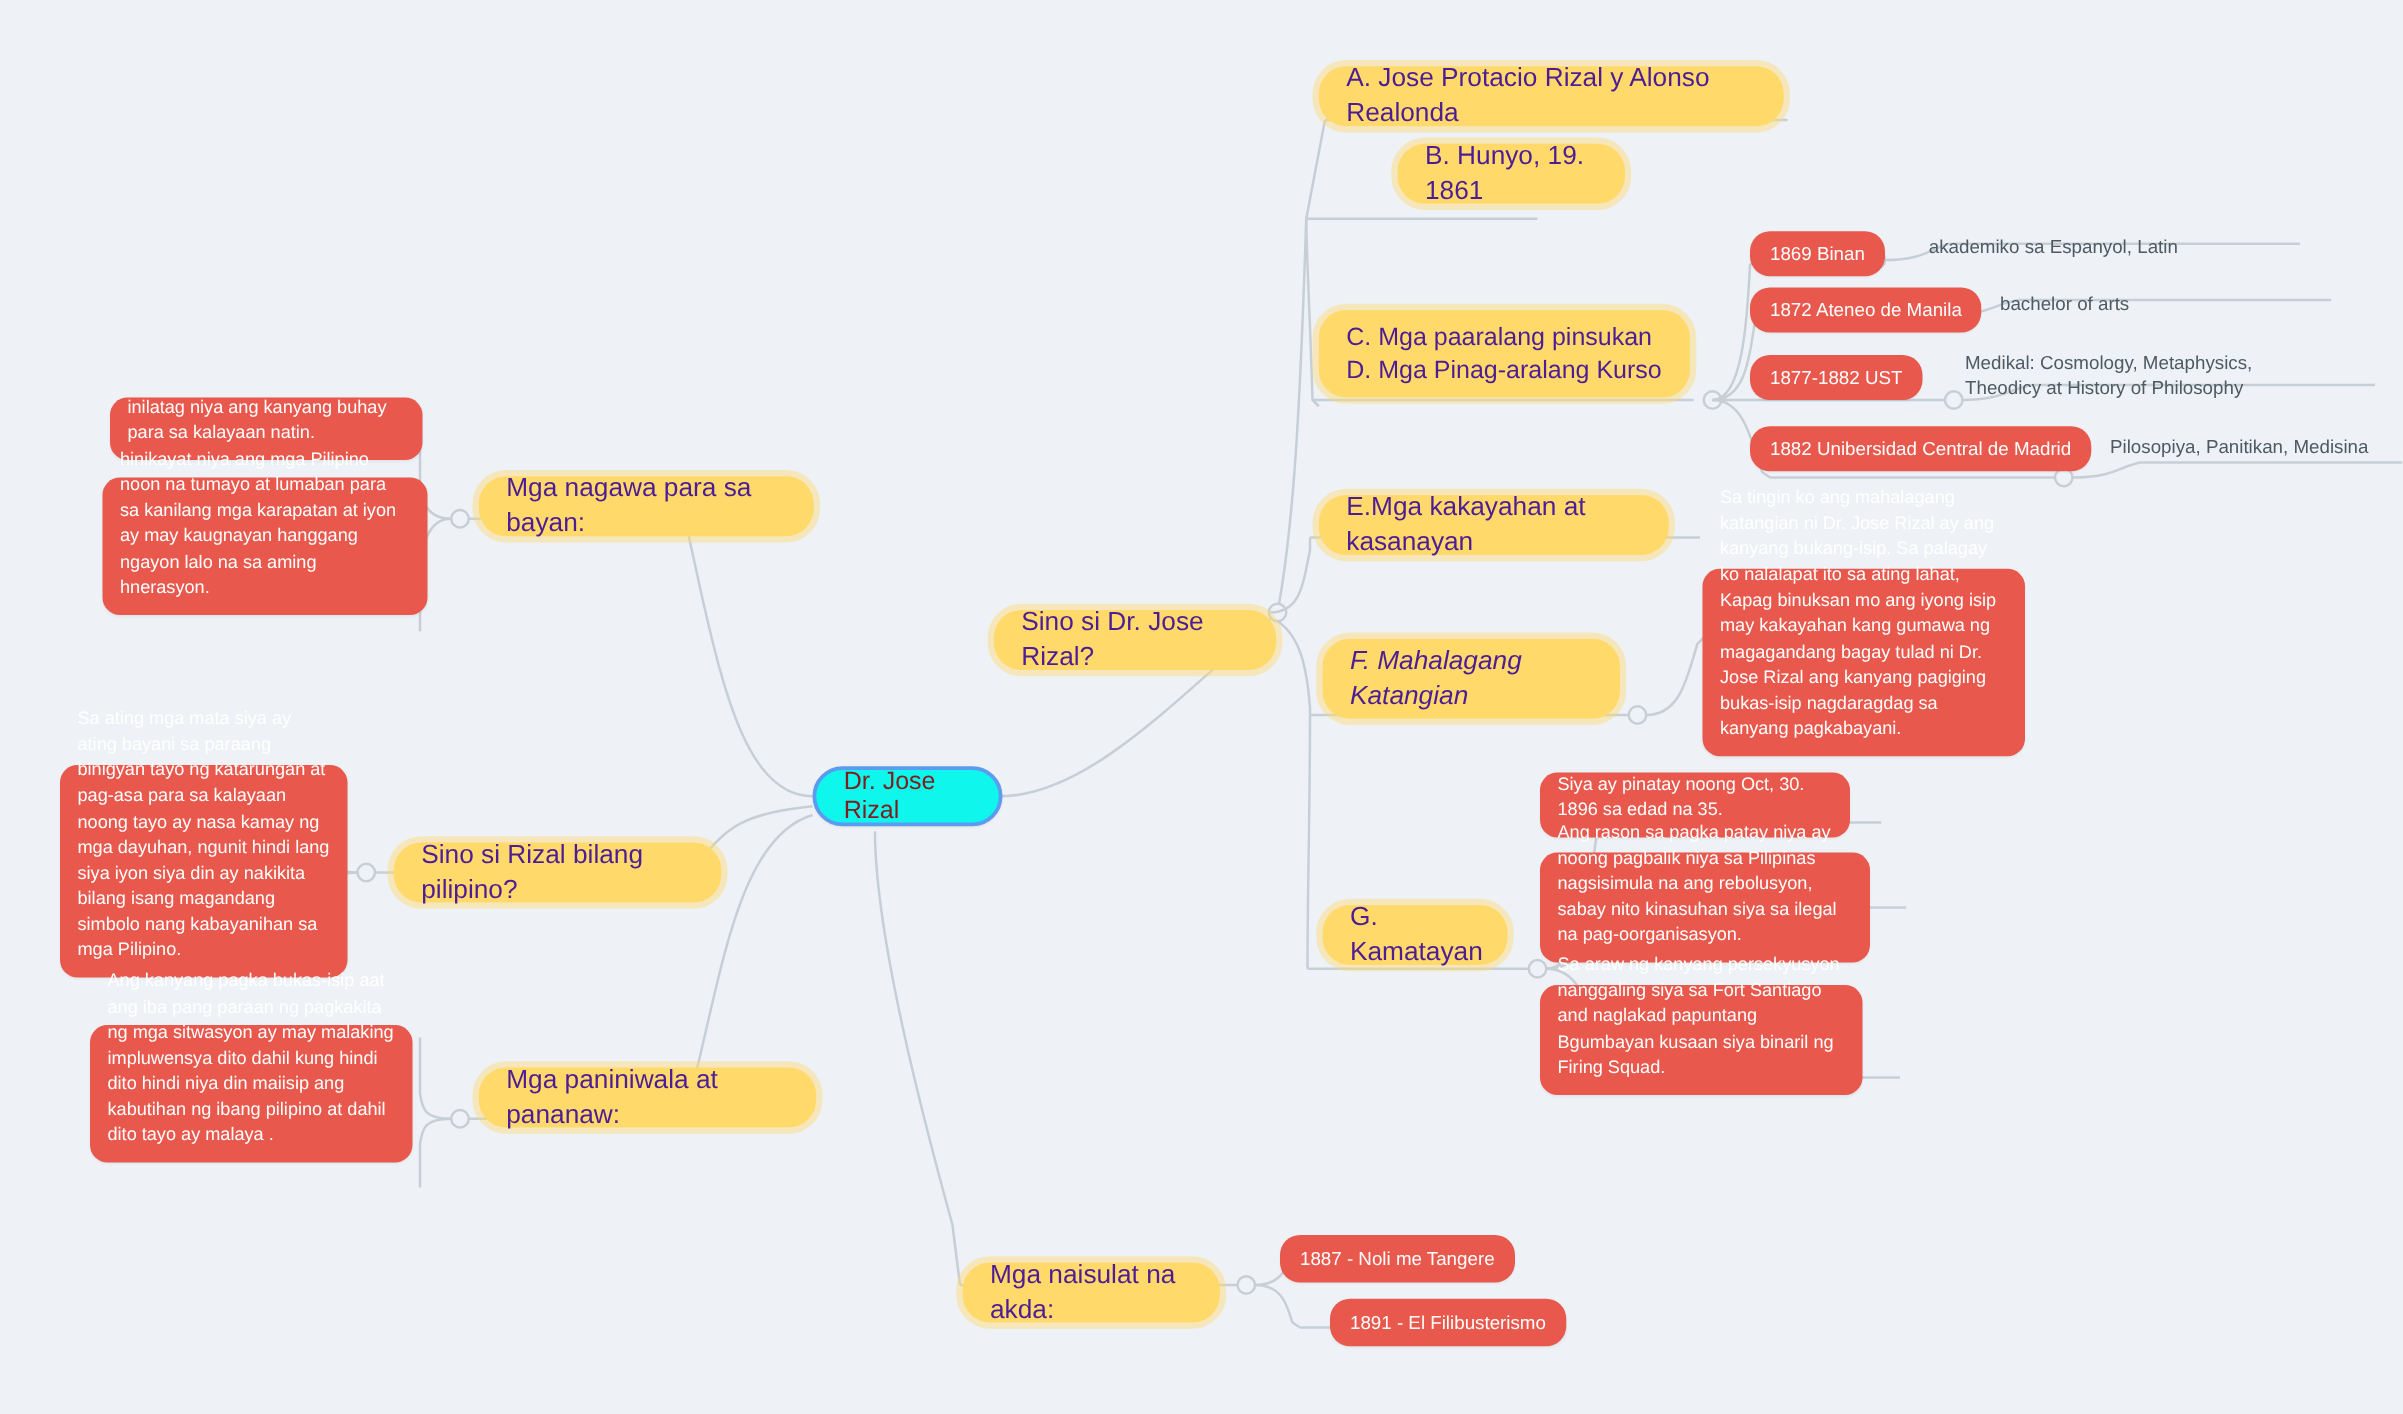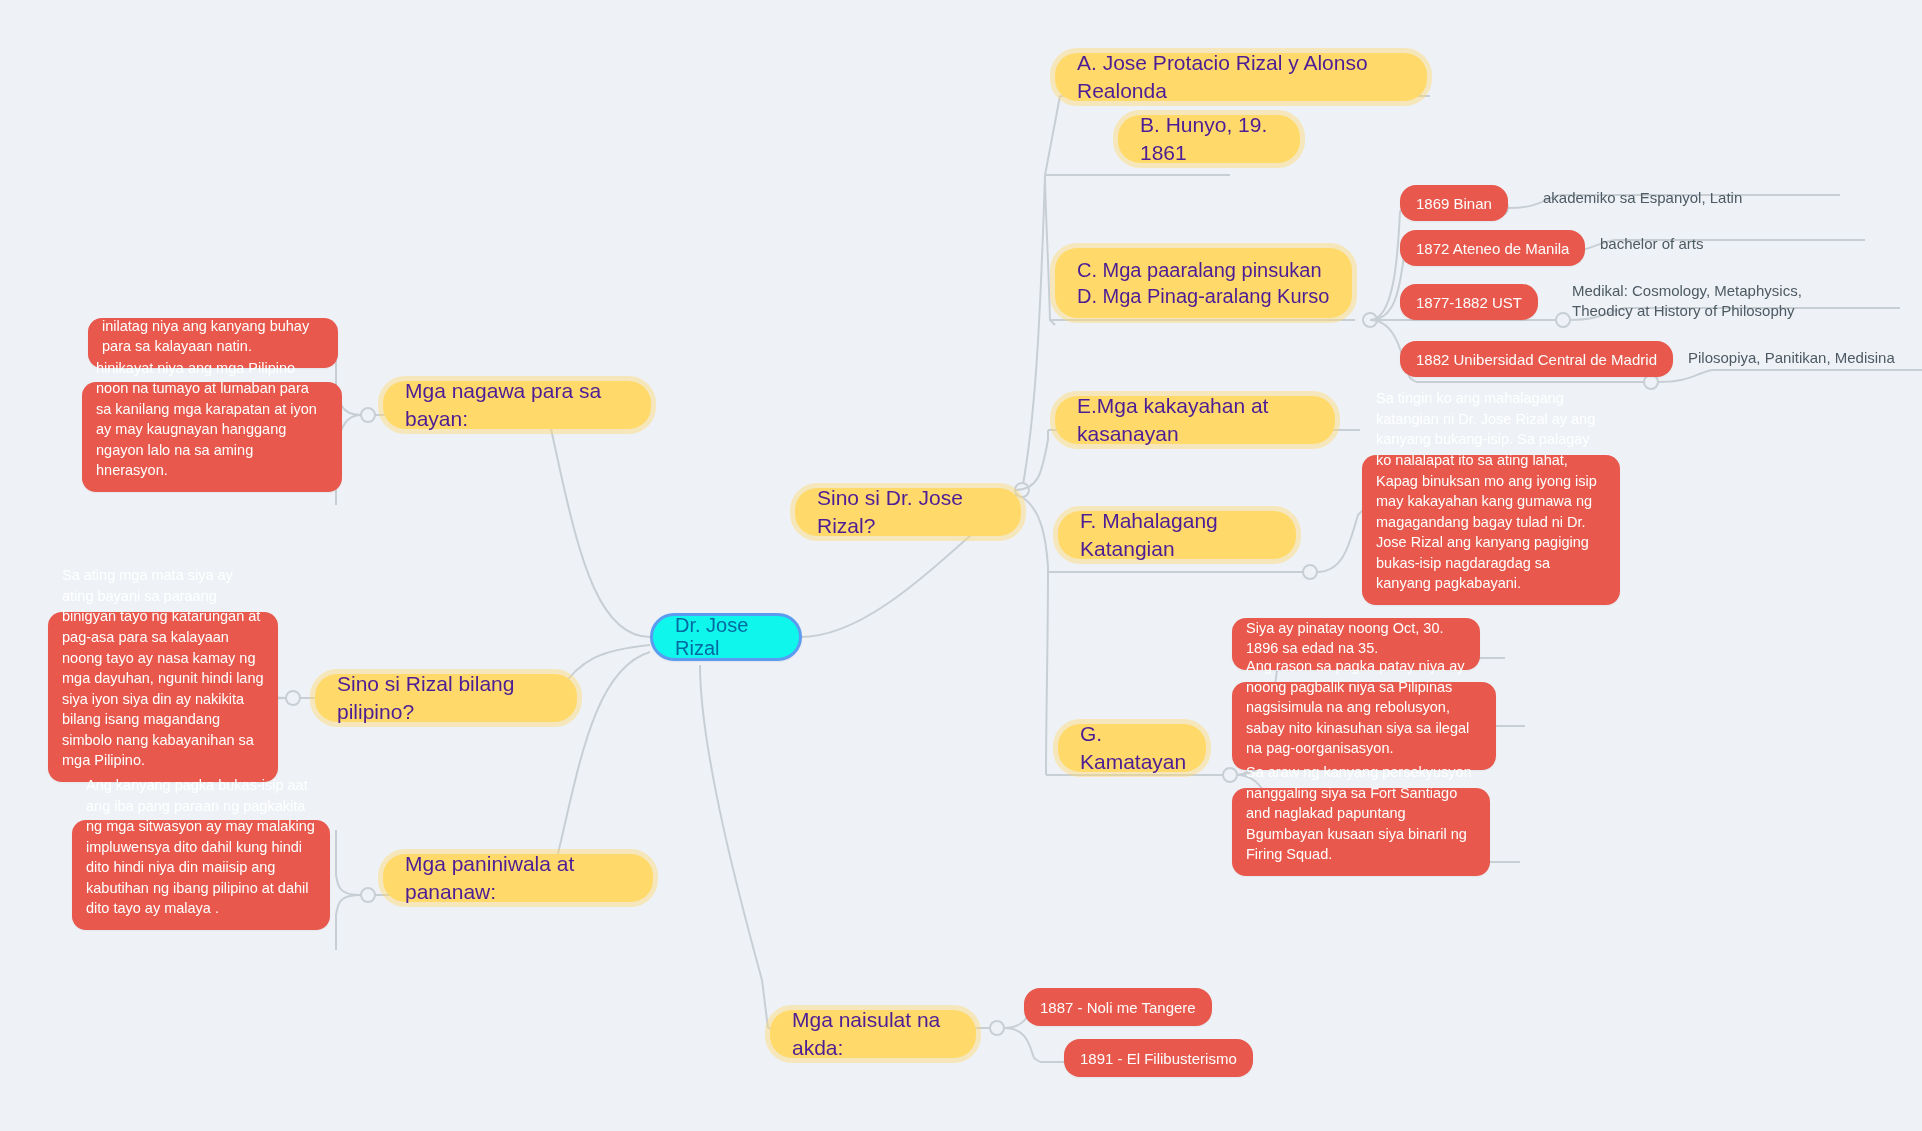--- a/index.html
+++ b/index.html
@@ -30,21 +30,21 @@
     box-sizing: border-box;
     display: flex;
     align-items: center;
     z-index: 3;
   }
   
   .central {
     background: #0ff6ec;
     border: 3px solid #5b9bf0;
     border-radius: 26px;
-    color: #0369a1;
+    color: #7f1d1d;
     font-size: 20px;
     padding: 0 22px;
     justify-content: center;
     box-shadow: 0 1px 2px rgba(0,0,0,0.06);
   }
   
   .topic {
     background: #ffda6a;
     border-radius: 22px;
     color: #4c1d95;
@@ -202,21 +202,21 @@
     <span>
       <span>C. Mga paaralang pinsukan</span>
       <span>D. Mga Pinag-aralang Kurso</span>
     </span>
   </div>
 
   <div class="node topic" style="left:1055px; top:396px; width:280px; height:48px;">
     <span>E.Mga kakayahan at kasanayan</span>
   </div>
 
-  <div class="node topic" style="left:1058px; top:511px; width:238px; height:48px;">
+  <div class="node topic" style="left:1058px; top:511px; width:238px; height:64px;font-style:italic;">
     <span>F. Mahalagang Katangian</span>
   </div>
 
   <div class="node topic" style="left:1058px; top:724px; width:148px; height:48px;">
     <span>G. Kamatayan</span>
   </div>
 
   <div class="node tag" style="left:1400px; top:185px; height:36px;">
     <span>1869 Binan</span>
   </div>

